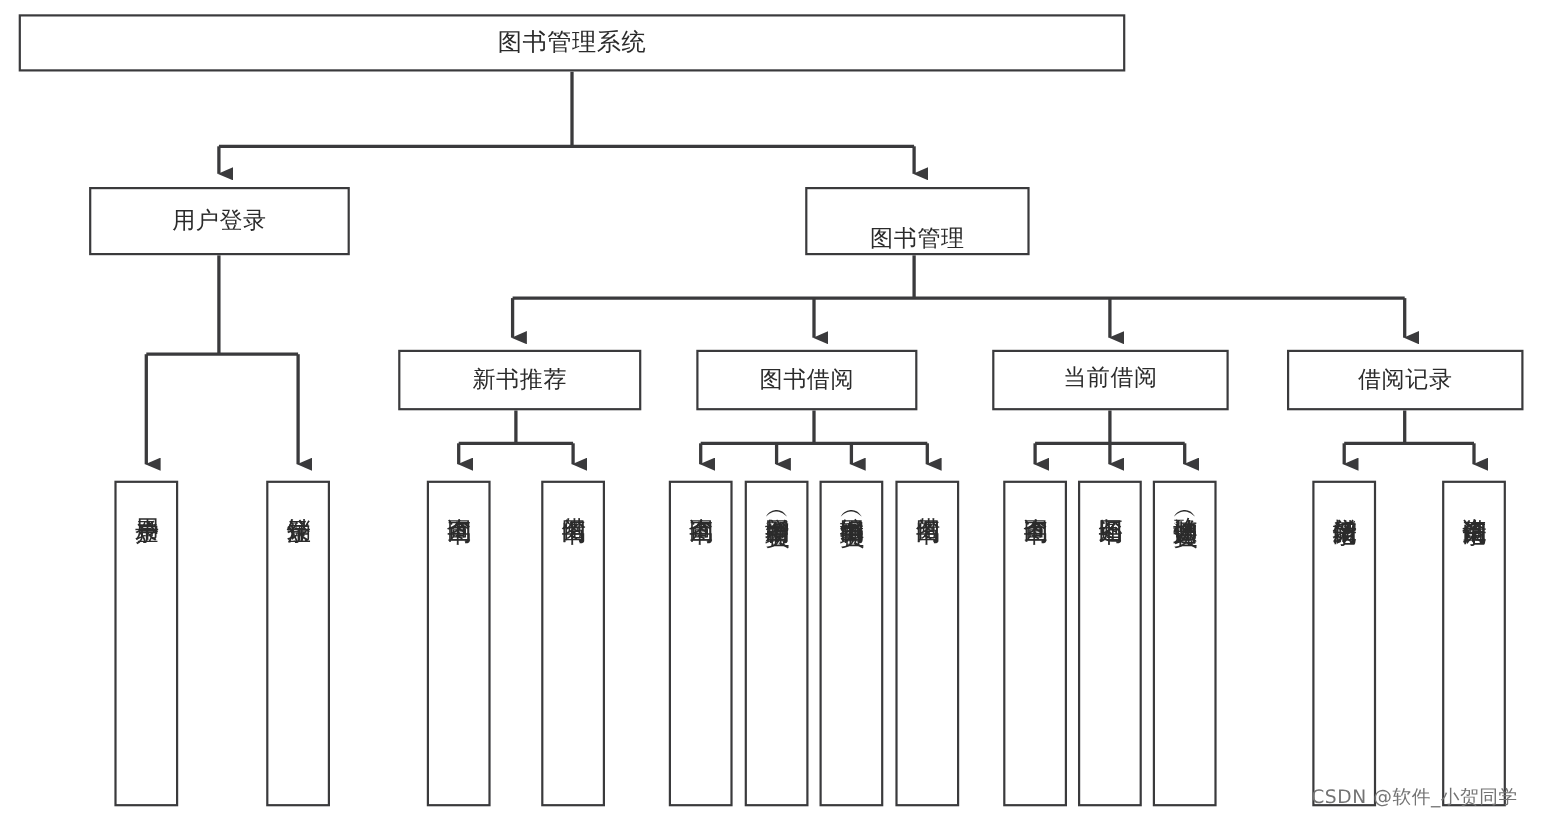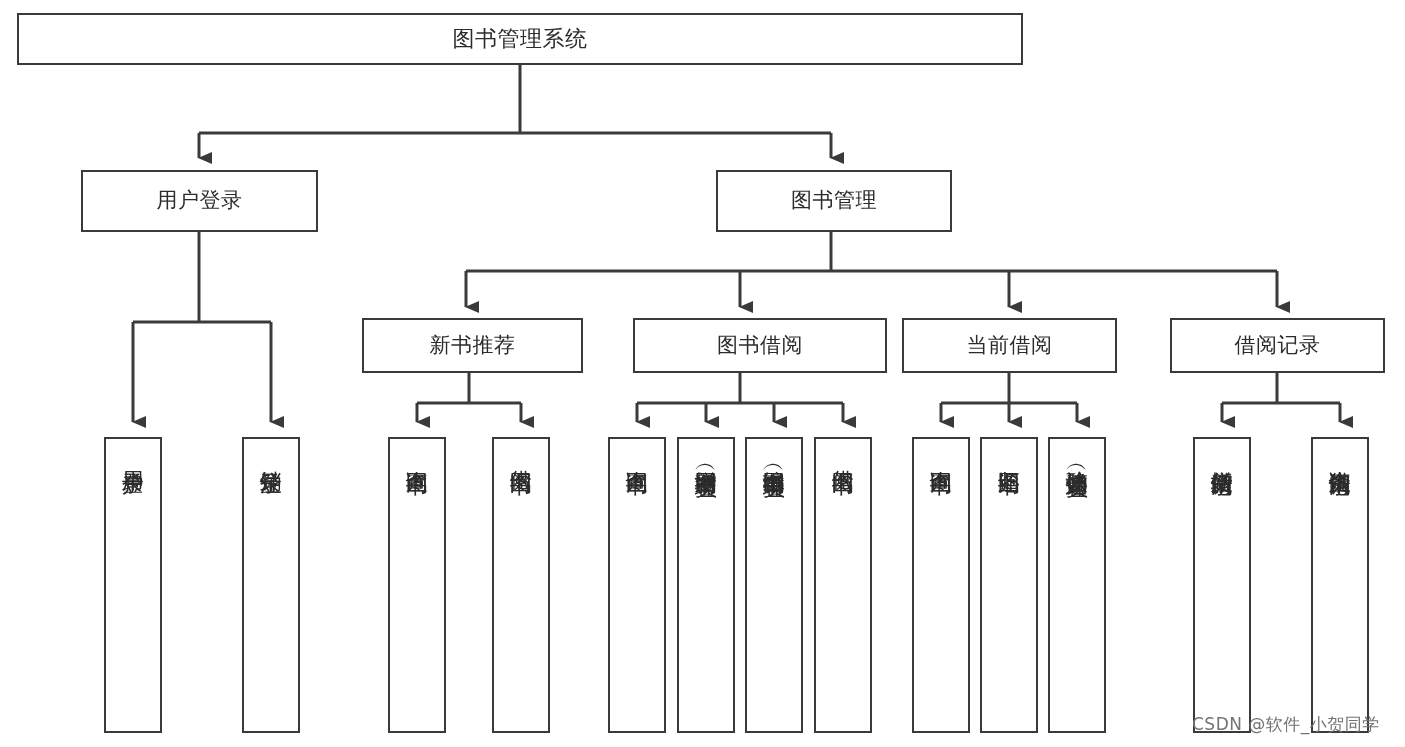--- a/index.html
+++ b/index.html
@@ -131,33 +131,33 @@
   </svg>
 
   <div class="node horiz root" style="left:17px; top:13px; width:1006px; height:52px;">
     <span class="label">图书管理系统</span>
   </div>
 
   <div class="node horiz" style="left:81px; top:170px; width:237px; height:62px;">
     <span class="label">用户登录</span>
   </div>
 
-  <div class="node horiz" style="left:716px; top:170px; width:236px; height:62px;">
+  <div class="node horiz" style="left:732px; top:170px; width:204px; height:62px;align-items:flex-end;">
     <span class="label">图书管理</span>
   </div>
 
   <div class="node horiz" style="left:362px; top:318px; width:221px; height:55px;">
     <span class="label">新书推荐</span>
   </div>
 
-  <div class="node horiz" style="left:633px; top:318px; width:254px; height:55px;">
+  <div class="node horiz" style="left:633px; top:318px; width:201px; height:55px;">
     <span class="label">图书借阅</span>
   </div>
 
-  <div class="node horiz" style="left:902px; top:318px; width:215px; height:55px;">
+  <div class="node horiz" style="left:902px; top:318px; width:215px; height:55px;font-family:Liberation Mono, monospace;">
     <span class="label">当前借阅</span>
   </div>
 
   <div class="node horiz" style="left:1170px; top:318px; width:215px; height:55px;">
     <span class="label">借阅记录</span>
   </div>
 
   <div class="node vert" style="left:104px; top:437px; width:58px; height:296px;">
     <span class="label">用户登录</span>
   </div>

